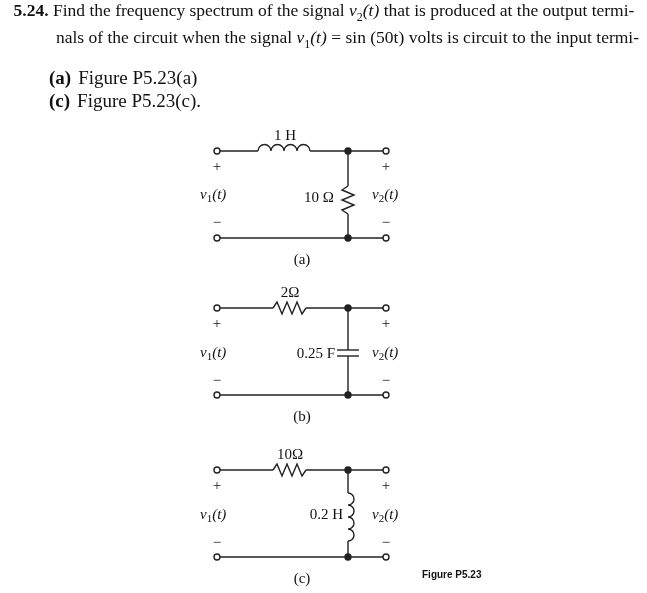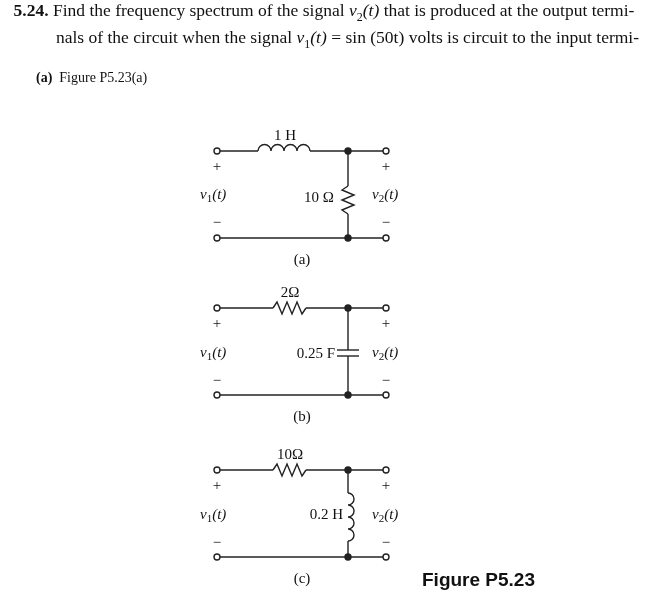--- a/index.html
+++ b/index.html
@@ -2,42 +2,43 @@
 <html><head>
 <meta charset="utf-8">
 <style>
   html, body { margin: 0; padding: 0; background: #ffffff; }
   body { width: 647px; height: 593px; position: relative; overflow: hidden;
          font-family: "Liberation Serif", "DejaVu Serif", serif; color: #111; }
   .problem { position: absolute; left: 4px; top: 0px; width: 640px; font-size: 17.5px; line-height: 20px; text-align: center; }
   .problem .num { font-weight: bold; }
   .problem .line { white-space: nowrap; }
   .indent { padding-left: 47px; }
-  .parts { position: absolute; left: 36px; top: 66px; font-size: 14px; line-height: 23px; }
+  .parts { position: absolute; left: 49px; top: 66px; font-size: 19px; line-height: 23px; }
   .parts .lbl { font-weight: bold; margin-right: 7px; }
   i { font-style: italic; }
   svg text { font-family: "Liberation Serif", "DejaVu Serif", serif; }
   .figcap { position: absolute; left: 422px; top: 569px; font-family: "Liberation Sans", "DejaVu Sans", sans-serif;
-            font-weight: bold; font-size: 19px; }
+            font-weight: bold; font-size: 10px; }
 </style>
 </head>
 <body>
 
 <div class="problem">
   <div class="line">
     <span class="num">5.24.</span>
     <span>Find the frequency spectrum of the signal </span><i>v</i><sub style="font-size:12px">2</sub><i>(t)</i><span> that is produced at the output termi-</span>
   </div>
   <div class="line indent">
     <span>nals of the circuit when the signal </span><i>v</i><sub style="font-size:12px">1</sub><i>(t)</i><span> = </span><span>sin (50t)</span><span> volts is circuit to the input termi-</span>
   </div>
 </div>
 
 <div class="parts">
   <div><span class="lbl">(a)</span><span>Figure P5.23(a)</span></div>
+  <div><span class="lbl">(c)</span><span>Figure P5.23(c).</span></div>
 </div>
 
 <svg width="647" height="593" style="position:absolute;left:0;top:0">
   <g stroke="#222" stroke-width="1.4" fill="none">
 
     <g>
       <line x1="220" y1="151" x2="258" y2="151"></line>
       <path d="M258 151 a6.5 6.5 0 0 1 13 0 a6.5 6.5 0 0 1 13 0 a6.5 6.5 0 0 1 13 0 a6.5 6.5 0 0 1 13 0"></path>
       <line x1="310" y1="151" x2="383" y2="151"></line>
       <line x1="348" y1="151" x2="348" y2="186"></line>

